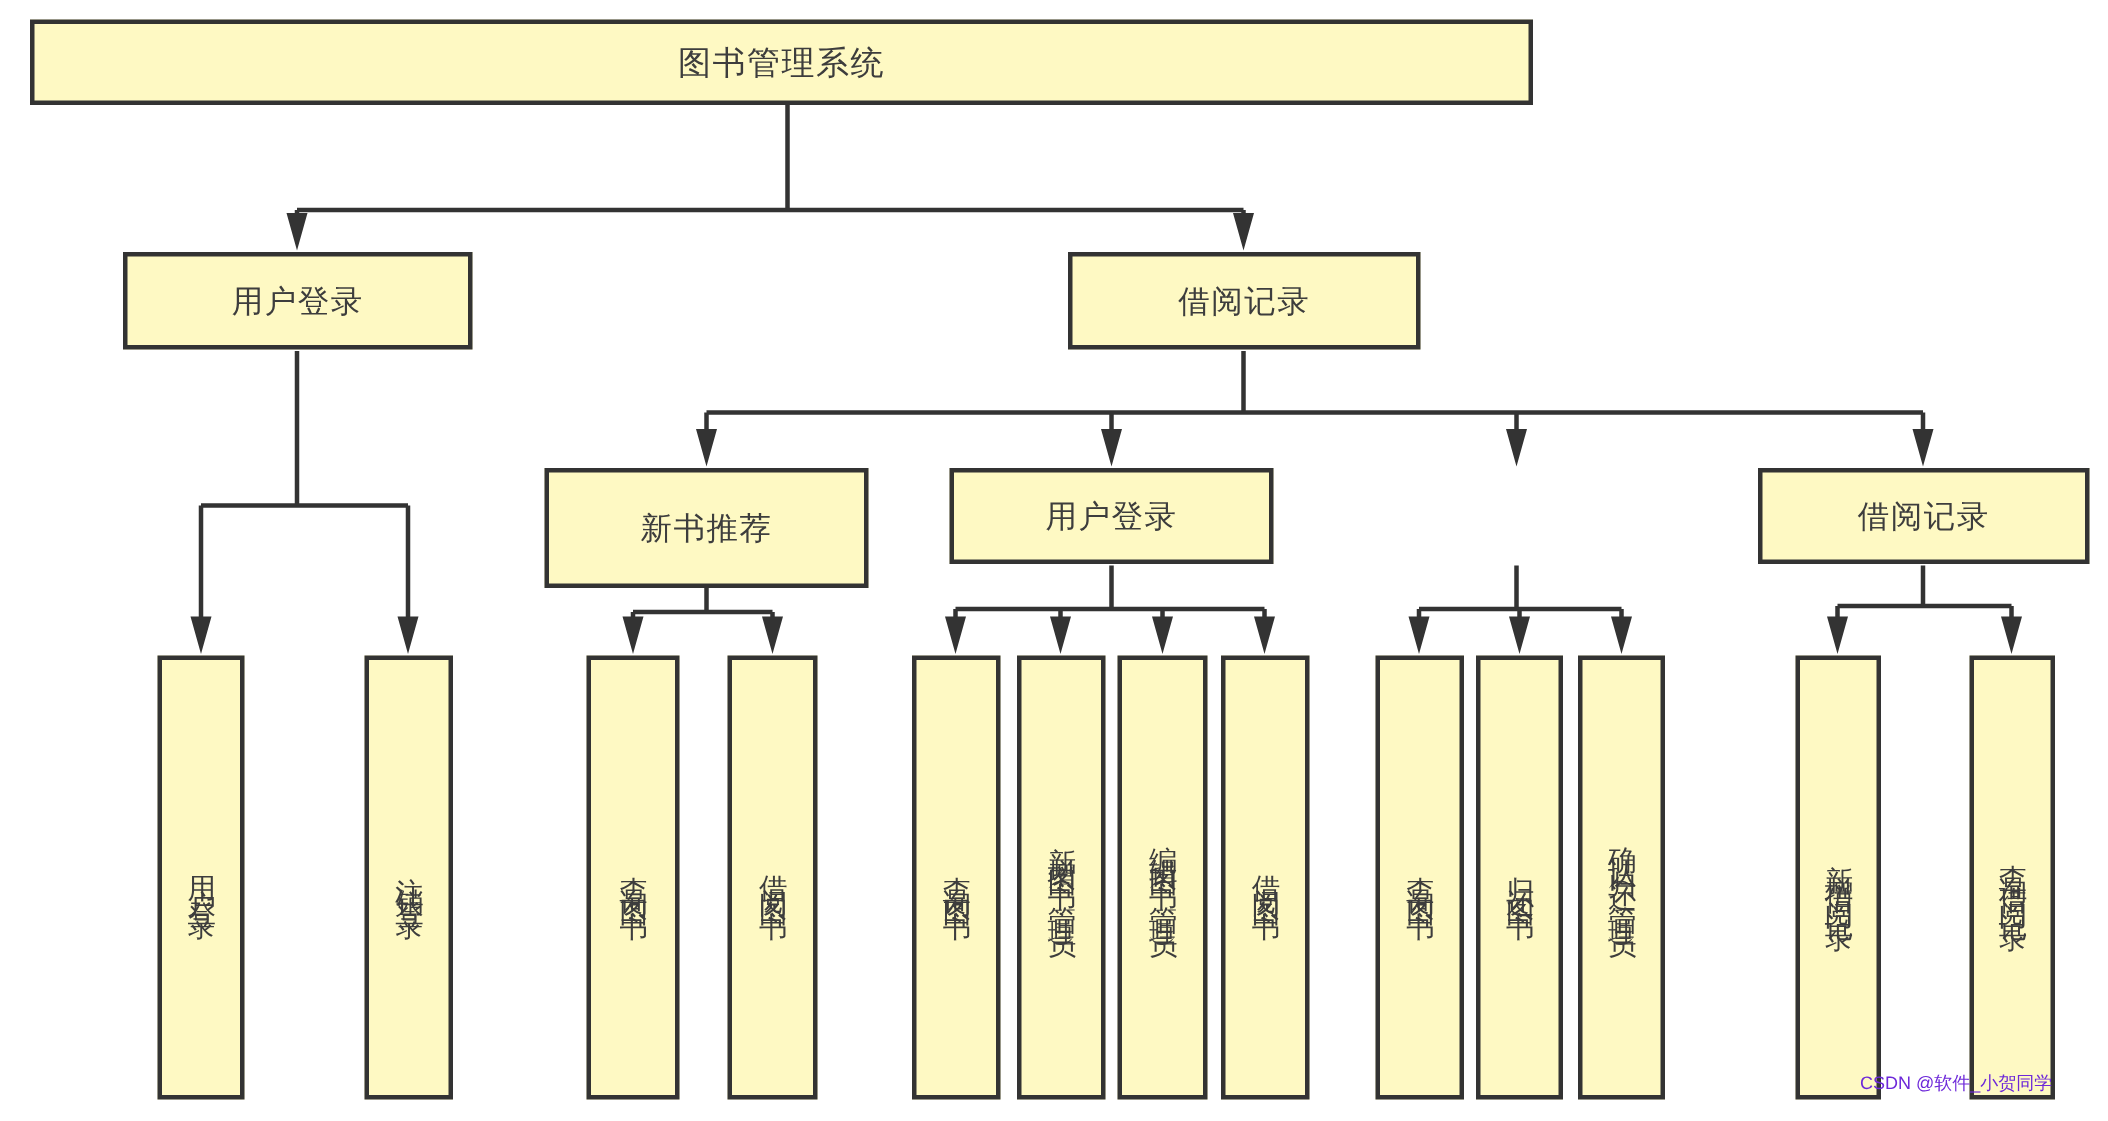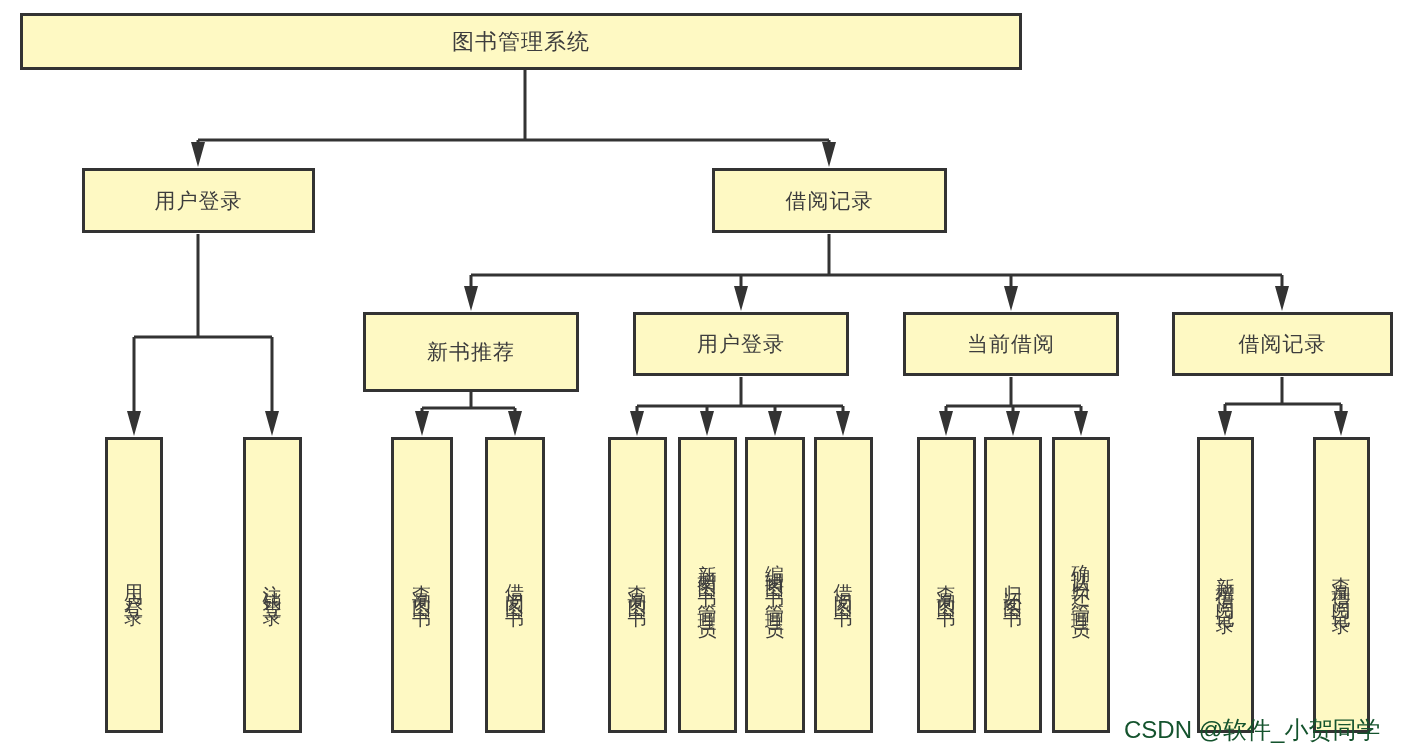--- a/index.html
+++ b/index.html
@@ -36,24 +36,24 @@
   .node.leaf span {
     writing-mode: vertical-rl;
     text-orientation: mixed;
     font-size: 19px;
     letter-spacing: 8px;
     line-height: 1;
     white-space: nowrap;
   }
   .watermark {
     position: absolute;
-    left: 1124px;
+    left: 1240px;
     top: 714px;
-    font-size: 24px;
-    color: #14532d;
+    font-size: 12px;
+    color: #6d28d9;
     z-index: 5;
     white-space: nowrap;
   }
 </style>
 </head>
 <body>
 
 <div id="canvas">
 
   <svg id="connector-layer" viewBox="0 0 1405 747" xmlns="http://www.w3.org/2000/svg">
@@ -98,23 +98,20 @@
   <div class="node h-label" style="left:712px; top:168px; width:235px; height:65px;">
     <span>借阅记录</span>
   </div>
 
   <div class="node h-label" style="left:363px; top:312px; width:216px; height:80px;">
     <span>新书推荐</span>
   </div>
   <div class="node h-label" style="left:633px; top:312px; width:216px; height:64px;">
     <span>用户登录</span>
   </div>
-  <div class="node h-label" style="left:903px; top:312px; width:216px; height:64px;">
-    <span>当前借阅</span>
-  </div>
   <div class="node h-label" style="left:1172px; top:312px; width:221px; height:64px;">
     <span>借阅记录</span>
   </div>
 
   <div class="node leaf" style="left:105px; top:437px; width:58px; height:296px;">
     <span>用户登录</span>
   </div>
   <div class="node leaf" style="left:243px; top:437px; width:59px; height:296px;">
     <span>注销登录</span>
   </div>

